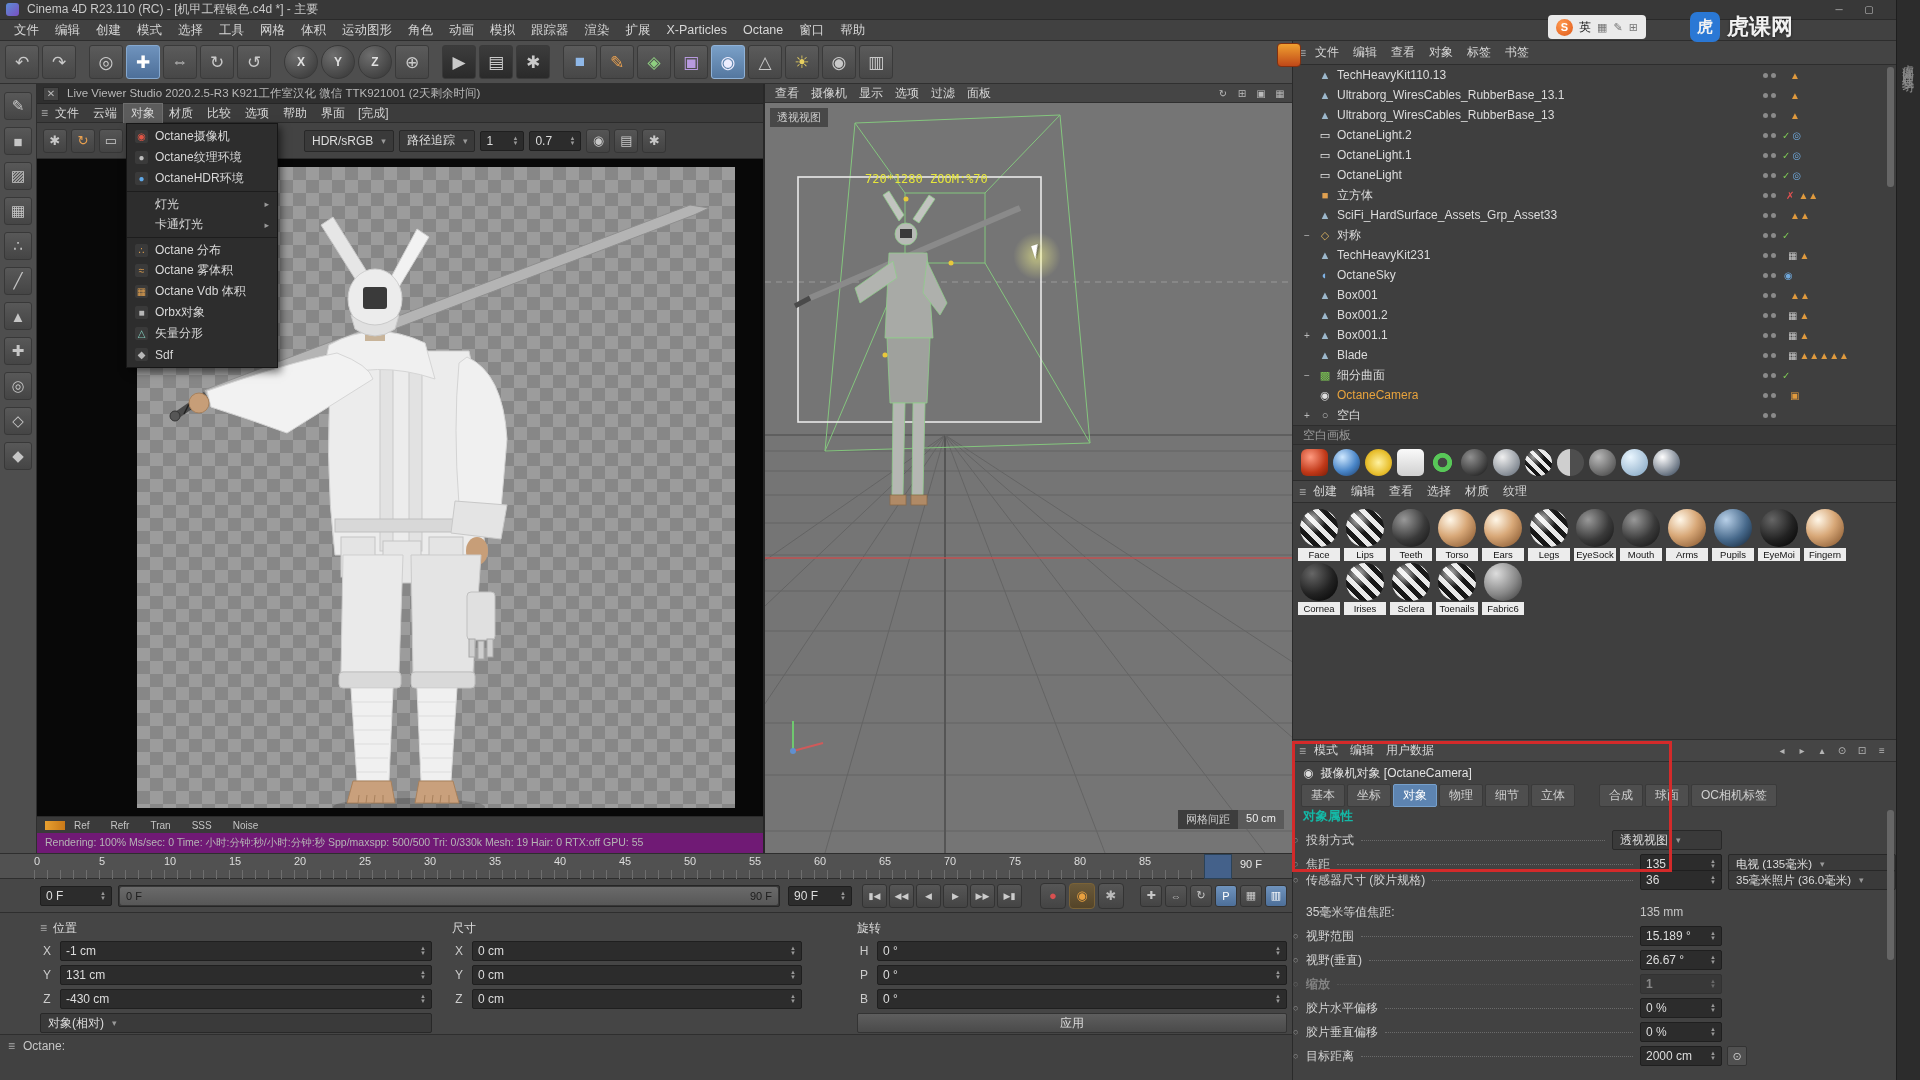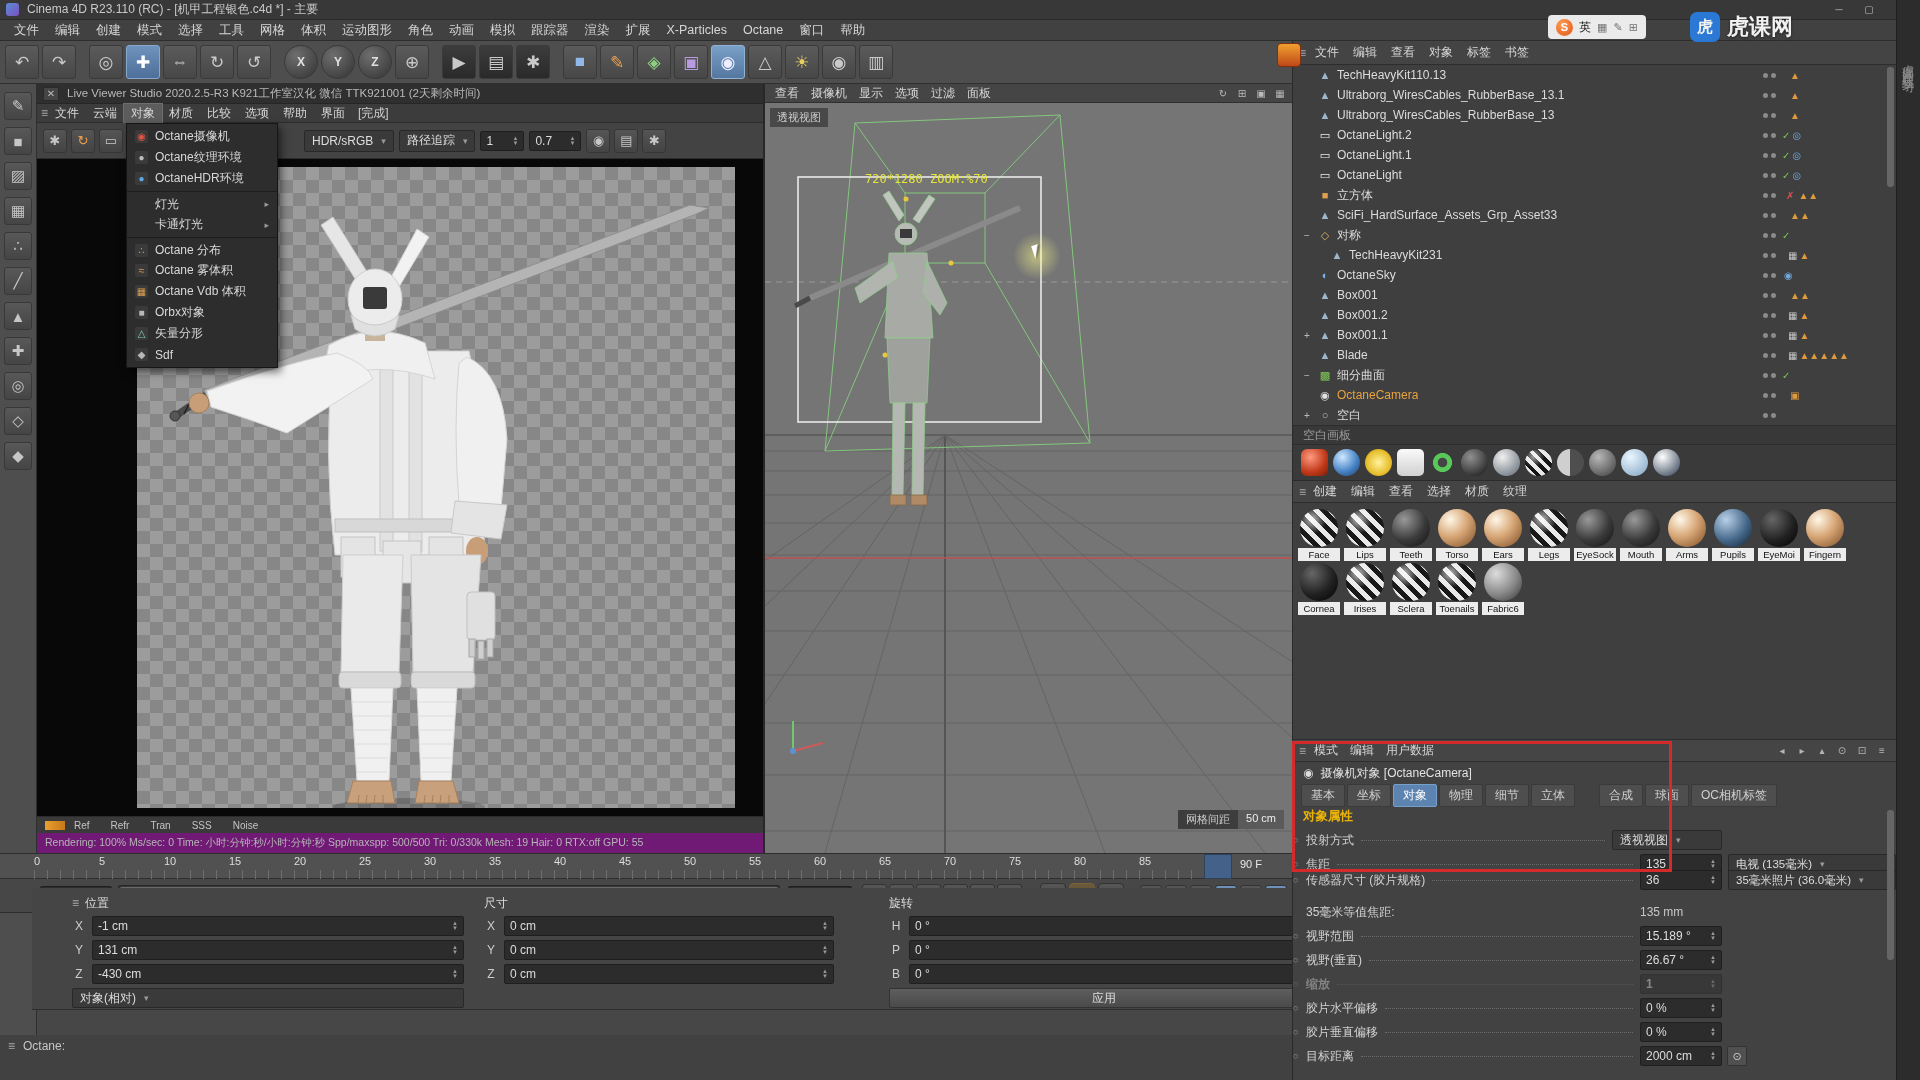--- a/index.html
+++ b/index.html
@@ -85,40 +85,40 @@
 #tr-end{position:absolute;left:788px;width:64px;}
 #tr-btns{position:absolute;left:862px;display:flex;gap:2px;}
 .trb{width:25px;height:24px;display:flex;align-items:center;justify-content:center;background:linear-gradient(#565656,#444);border:1px solid #333;border-radius:3px;color:#ccc;font-size:9px;}
 #tr-rec{position:absolute;left:1040px;display:flex;gap:3px;}
 .trr{width:26px;height:26px;display:flex;align-items:center;justify-content:center;background:linear-gradient(#565656,#444);border:1px solid #333;border-radius:4px;font-size:13px;}
 .trr.red{color:#d85050;}.trr.key{color:#e8a040;background:linear-gradient(#6b5a3a,#544428);border-color:#7a6236;}.trr.gear{color:#bbb;}
 #tr-mini{position:absolute;left:1140px;display:flex;gap:3px;}
 .trm{width:22px;height:22px;display:flex;align-items:center;justify-content:center;background:linear-gradient(#565656,#444);border:1px solid #333;border-radius:3px;color:#c8c8c8;font-size:11px;}
 .trm.blue{background:linear-gradient(#6f93bd,#4d6f99);color:#fff;}
 
-#coords{left:0;top:888px;width:1292px;height:122px;background:#454545;border-bottom:1px solid #2e2e2e;margin-left:32px;}
+#coords{left:0;top:913px;width:1292px;height:122px;background:#454545;border-bottom:1px solid #2e2e2e;}
 .ccol{position:absolute;top:6px;}
 .chead{height:18px;display:flex;align-items:center;gap:6px;color:#ddd;font-size:12px;margin-bottom:2px;}
 .hamb::before{content:"≡";color:#aaa;}
 .crow{height:24px;display:flex;align-items:center;gap:6px;}
 .caxis{width:14px;text-align:center;color:#ccc;}
 .cfld{flex:1;}
 .cdrop{flex:1;height:20px;}
 .applybtn{flex:1;height:20px;background:linear-gradient(#5e5e5e,#4a4a4a);border:1px solid #333;display:flex;align-items:center;justify-content:center;color:#ddd;border-radius:2px;}
 
 #statusbar{left:0;top:1035px;width:1292px;height:45px;background:#414141;display:flex;align-items:flex-start;gap:8px;padding:4px 8px;}
 #statusbar .txt{color:#c6c6c6;}
 
 #rightpanel{left:1292px;top:41px;width:604px;height:1039px;background:#3f3f3f;border-left:1px solid #2a2a2a;}
 #om-menubar{left:0;top:0;width:100%;height:24px;background:#444;display:flex;align-items:center;gap:2px;padding:0 6px;border-bottom:1px solid #2d2d2d;}
 #om-menubar .mi{font-size:12px;padding:1px 7px;}
 #cornericon{left:-16px;top:2px;width:24px;height:24px;border-radius:4px;background:linear-gradient(#f0a030,#c04818);border:1px solid #803010;display:flex;align-items:center;justify-content:center;color:#fff;font-size:12px;z-index:8;}
 #om-list{left:0;top:24px;width:100%;height:360px;overflow:hidden;}
 .omrow{display:flex;align-items:center;height:20px;padding:0 10px 0 8px;gap:4px;}
-.omrow.ind1{margin-left:12px;}
+.omrow.ind1{}
 .omexp{width:12px;color:#bbb;font-size:10px;text-align:center;}
 .oicon{width:16px;text-align:center;font-size:11px;}
 .i-mesh::before{content:"▲";color:#9db8cc;}
 .i-light::before{content:"▭";color:#e8e8e8;}
 .i-cube::before{content:"■";color:#e0a050;}
 .i-sym::before{content:"◇";color:#d8b060;}
 .i-sky::before{content:"◐";color:#7fb2e5;}
 .i-subdiv::before{content:"▩";color:#7ec855;}
 .i-cam::before{content:"◉";color:#e0e0e0;}
 .i-null::before{content:"○";color:#bbb;}
@@ -161,21 +161,21 @@
 #attr-menubar{left:0;top:0;width:100%;height:22px;display:flex;align-items:center;gap:2px;padding:0 6px;background:#454545;border-bottom:1px solid #2e2e2e;}
 #attr-menubar .mi{font-size:12px;padding:1px 6px;}
 #attr-menubar .aics{margin-left:auto;display:flex;gap:4px;}
 #attr-menubar .aics span{width:16px;height:15px;display:flex;align-items:center;justify-content:center;color:#b5b5b5;font-size:10px;}
 #attr-obj{left:0;top:22px;width:100%;height:22px;display:flex;align-items:center;gap:7px;padding:0 10px;color:#e2e2e2;}
 #attr-obj .cami{color:#ddd;font-size:12px;}
 #attr-tabs{left:0;top:44px;width:100%;height:22px;display:flex;align-items:center;gap:2px;padding:0 8px;}
 .atab{padding:2px 9px;background:#4e4e4e;border:1px solid #3a3a3a;border-radius:2px;color:#d0d0d0;font-size:12px;white-space:nowrap;}
 .atab.active{background:#5d84b1;border-color:#76a0cc;color:#fff;}
 .atab.far{margin-left:22px;}
-#attr-sec{left:0;top:68px;padding:0 10px;color:#eab308;font-weight:bold;font-size:12.5px;}
+#attr-sec{left:0;top:68px;padding:0 10px;color:#14b8a6;font-weight:bold;font-size:12.5px;}
 .arow{position:absolute;left:0;width:100%;height:24px;display:flex;align-items:center;padding:0 0;}
 .adot{width:13px;color:#9a9a9a;font-size:9px;}
 .adot::before{content:"○";}
 .albl{color:#d2d2d2;white-space:nowrap;}
 .aleader{flex:1;border-bottom:1px dotted #6a6a6a;height:1px;margin:0 7px;}
 .aval{width:82px;height:20px;}
 .aval2{width:168px;height:20px;margin-left:6px;font-size:11.5px;}
 .aval2 span{overflow:hidden;white-space:nowrap;}
 .astatic{color:#c6c6c6;width:82px;text-align:left;}
 .dis{opacity:.45;font-weight:bold;}

